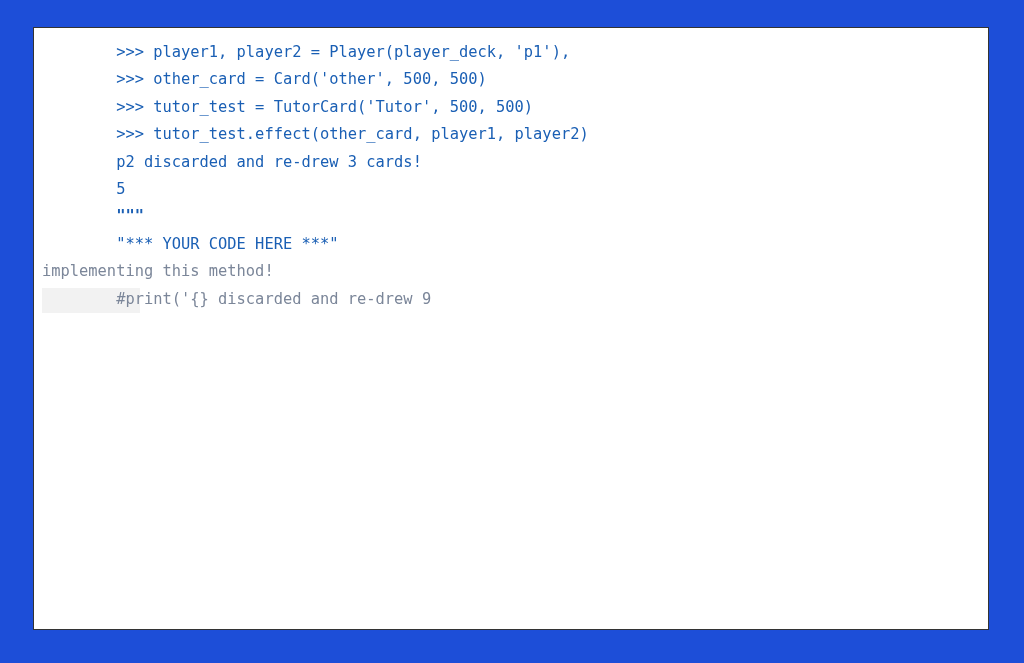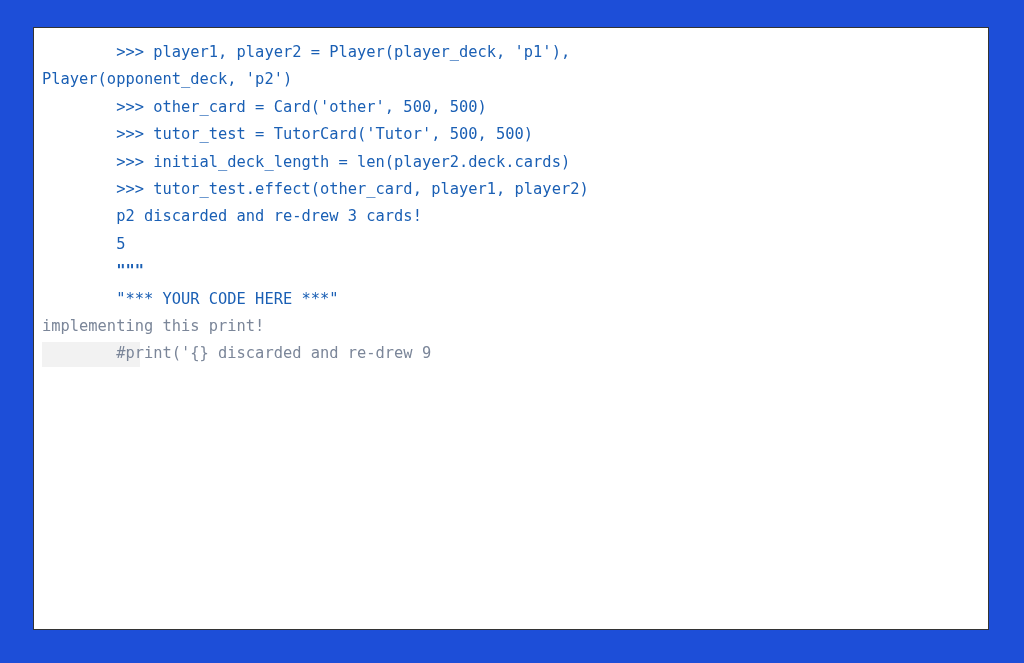--- a/index.html
+++ b/index.html
@@ -67,26 +67,24 @@
     z-index: 1;
   }
 </style>
 </head>
 <body>
 
 <div id="stage">
   <div class="code-frame">
     <div class="code-body" id="code-body">
         <div class="code-line"><span class="txt">        &gt;&gt;&gt; player1, player2 = Player(player_deck, 'p1'),</span></div>
-        <div class="code-line"><span class="txt">Player(opponent_deck, 'p2')</span></div>
         <div class="code-line"><span class="txt">        &gt;&gt;&gt; other_card = Card('other', 500, 500)</span></div>
         <div class="code-line"><span class="txt">        &gt;&gt;&gt; tutor_test = TutorCard('Tutor', 500, 500)</span></div>
-        <div class="code-line"><span class="txt">        &gt;&gt;&gt; initial_deck_length = len(player2.deck.cards)</span></div>
         <div class="code-line"><span class="txt">        &gt;&gt;&gt; tutor_test.effect(other_card, player1, player2)</span></div>
         <div class="code-line"><span class="txt">        p2 discarded and re-drew 3 cards!</span></div>
         <div class="code-line"><span class="txt">        5</span></div>
         <div class="code-line bold"><span class="txt">        """</span></div>
         <div class="code-line"><span class="txt">        "*** YOUR CODE HERE ***"</span></div>
-        <div class="code-line comment"><span class="txt">implementing this print!</span></div>
+        <div class="code-line comment"><span class="txt">implementing this method!</span></div>
         <div class="code-line comment highlight-indent"><span class="txt">        #print('{} discarded and re-drew 9</span></div>
       </div>
   </div>
 </div>
 
 </body></html>

